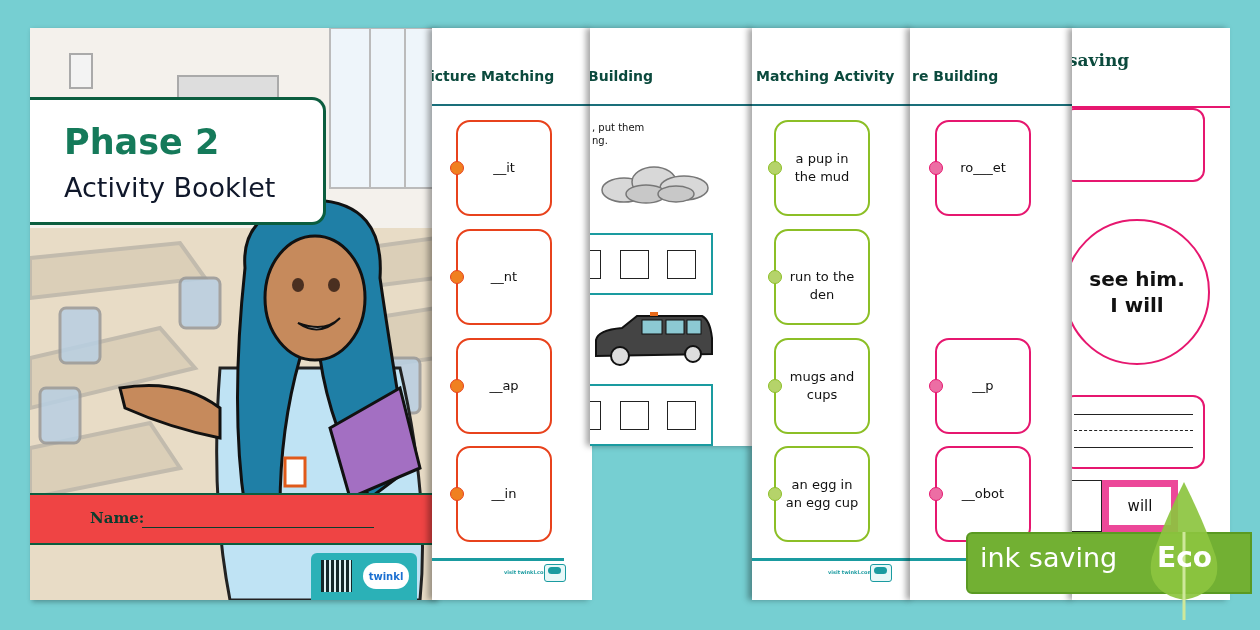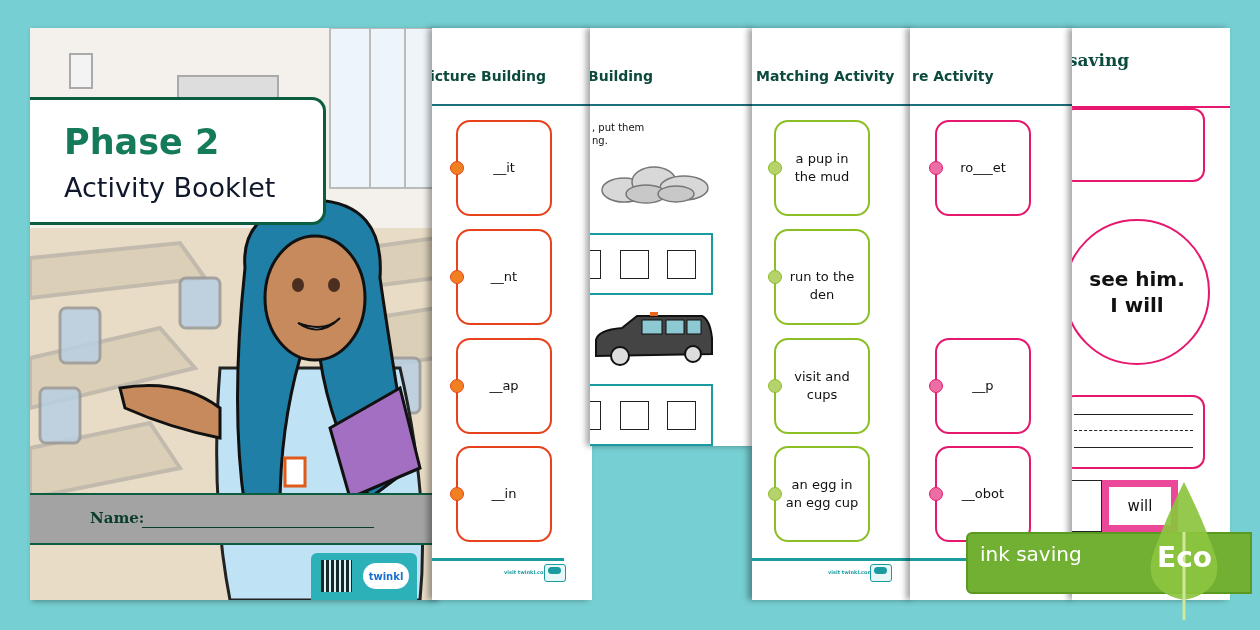--- a/index.html
+++ b/index.html
@@ -15,21 +15,21 @@
   .footer-url { position: absolute; font-size: 5px; color: #1a9ba0; font-weight: bold; }
   .footer-logo { position: absolute; width: 22px; height: 18px; border: 1.5px solid #1a9ba0; border-radius: 3px; background: #e8f8f8; }
   .footer-logo::after { content: ""; position: absolute; left: 3px; top: 2px; width: 13px; height: 7px; border-radius: 6px; background: #1a9ba0; }
 
   
   #cover { left: 30px; top: 28px; width: 406px; height: 572px; z-index: 1; background: #ece3d2; box-shadow: 2px 2px 5px rgba(0,0,0,0.3); }
   .bg-room { position: absolute; inset: 0; }
   .title-box { position: absolute; left: 0; top: 69px; width: 296px; height: 128px; background: #fff; border: 3px solid #0b5d3f; border-left: none; border-radius: 0 14px 14px 0; }
   .title-main { position: absolute; left: 34px; top: 22px; font-size: 35px; font-weight: bold; color: #157a5a; }
   .title-sub { position: absolute; left: 34px; top: 72px; font-size: 27px; color: #0f172a; }
-  .name-strip { position: absolute; left: 0; right: 0; top: 465px; height: 52px; background: #a3a3a3; border-top: 2px solid #0b5d3f; border-bottom: 2px solid #0b5d3f; }
+  .name-strip { position: absolute; left: 0; right: 0; top: 465px; height: 52px; background: #ef4444; border-top: 2px solid #0b5d3f; border-bottom: 2px solid #0b5d3f; }
   .name-label { position: absolute; left: 60px; top: 14px; font-family: "DejaVu Serif", serif; font-weight: bold; font-size: 15px; color: #0b3d2e; }
   .name-line { position: absolute; left: 112px; top: 32px; width: 232px; border-bottom: 1px solid #0b3d2e; }
   .brand-box { position: absolute; left: 281px; top: 525px; width: 106px; height: 47px; background: #2bb1b7; border-radius: 6px 6px 0 0; }
   .qr { position: absolute; left: 10px; top: 7px; width: 31px; height: 32px;
         background: repeating-linear-gradient(90deg,#111 0 3px,#fff 3px 5px), #111; opacity: .85; }
   .twinkl-cloud { position: absolute; left: 52px; top: 10px; width: 46px; height: 26px; background: #fff; border-radius: 14px;
                   font-size: 10px; font-weight: bold; color: #1a6fd1; display: flex; align-items: center; justify-content: center; }
 
   
   #p2 { left: 432px; top: 28px; width: 160px; height: 572px; z-index: 2; }
@@ -41,21 +41,21 @@
   .letter-grid span { border: 1px dotted #333; display: flex; align-items: center; justify-content: center; font-size: 17px; color: #111; }
   
   #p4 { left: 752px; top: 28px; width: 162px; height: 572px; z-index: 4; }
   
   #p5 { left: 910px; top: 28px; width: 165px; height: 572px; z-index: 5; }
   
   #p6 { left: 1072px; top: 28px; width: 158px; height: 572px; z-index: 6; }
 
   .eco-bar { position: absolute; left: 966px; top: 532px; width: 286px; height: 62px; background: #72b033; border: 2px solid #5a9a22; border-radius: 6px 0 0 6px; z-index: 10;
              display: flex; align-items: center; }
-  .eco-text { position: absolute; left: 12px; top: 8px; font-size: 20px; color: #fff; }
+  .eco-text { position: absolute; left: 12px; top: 8px; font-size: 27px; color: #fff; }
   .leaf { position: absolute; left: 1146px; top: 482px; width: 76px; height: 140px; z-index: 11; }
   .eco-label { position: absolute; left: 1157px; top: 541px; font-size: 28px; font-weight: bold; color: #fff; z-index: 12; }
 </style>
 </head>
 <body>
 
 <div id="cover" class="page">
   <svg class="bg-room" width="406" height="572" viewBox="0 0 406 572">
     <rect x="0" y="0" width="406" height="200" fill="#f4f1ec"></rect>
     <rect x="0" y="200" width="406" height="372" fill="#e8dcc6"></rect>
@@ -102,21 +102,21 @@
   </div>
 
   <div class="brand-box">
     <div class="qr"></div>
     <div class="twinkl-cloud">twinkl</div>
   </div>
 </div>
 
 <div id="p2" class="page">
   <div class="page-header"></div>
-  <div class="page-title" style="left:-2px;">icture Building</div>
+  <div class="page-title" style="left:-2px;">icture Matching</div>
   <div class="card" style="left:24px;top:92px;border-color:#e8421c;">
     <span class="dot" style="background:#f08020;border:1px solid #e8421c;"></span>
     <span>__it</span>
   </div>
   <div class="card" style="left:24px;top:201px;border-color:#e8421c;">
     <span class="dot" style="background:#f08020;border:1px solid #e8421c;"></span>
     <span>__nt</span>
   </div>
   <div class="card" style="left:24px;top:310px;border-color:#e8421c;">
     <span class="dot" style="background:#f08020;border:1px solid #e8421c;"></span>
@@ -190,34 +190,34 @@
   <div class="card" style="left:22px;top:92px;border-color:#8cbf26;">
     <span class="dot" style="background:#b5d36a;border:1px solid #8cbf26;"></span>
     <span style="padding:0 14px;">a pup in the mud</span>
   </div>
   <div class="card" style="left:22px;top:201px;border-color:#8cbf26;">
     <span class="dot" style="background:#b5d36a;border:1px solid #8cbf26;"></span>
     <span style="padding:0 10px;margin-top:17px;">run to the den</span>
   </div>
   <div class="card" style="left:22px;top:310px;border-color:#8cbf26;">
     <span class="dot" style="background:#b5d36a;border:1px solid #8cbf26;"></span>
-    <span style="padding:0 12px;">visit and cups</span>
+    <span style="padding:0 12px;">mugs and cups</span>
   </div>
   <div class="card" style="left:22px;top:418px;border-color:#8cbf26;">
     <span class="dot" style="background:#b5d36a;border:1px solid #8cbf26;"></span>
     <span style="padding:0 8px;">an egg in an egg cup</span>
   </div>
   <div class="footer-line" style="top:530px;width:158px;"></div>
   <div class="footer-url" style="left:76px;top:541px;">visit twinkl.com</div>
   <div class="footer-logo" style="left:118px;top:536px;"></div>
 </div>
 
 <div id="p5" class="page">
   <div class="page-header"></div>
-  <div class="page-title" style="left:2px;">re Activity</div>
+  <div class="page-title" style="left:2px;">re Building</div>
   <div class="card" style="left:25px;top:92px;border-color:#e6176f;">
     <span class="dot" style="background:#ec6ea4;border:1px solid #e6176f;"></span>
     <span>ro___et</span>
   </div>
   <div class="card" style="left:25px;top:418px;border-color:#e6176f;">
     <span class="dot" style="background:#ec6ea4;border:1px solid #e6176f;"></span>
     <span>__obot</span>
   </div>
   <div class="card" style="left:25px;top:310px;border-color:#e6176f;">
     <span class="dot" style="background:#ec6ea4;border:1px solid #e6176f;"></span>

